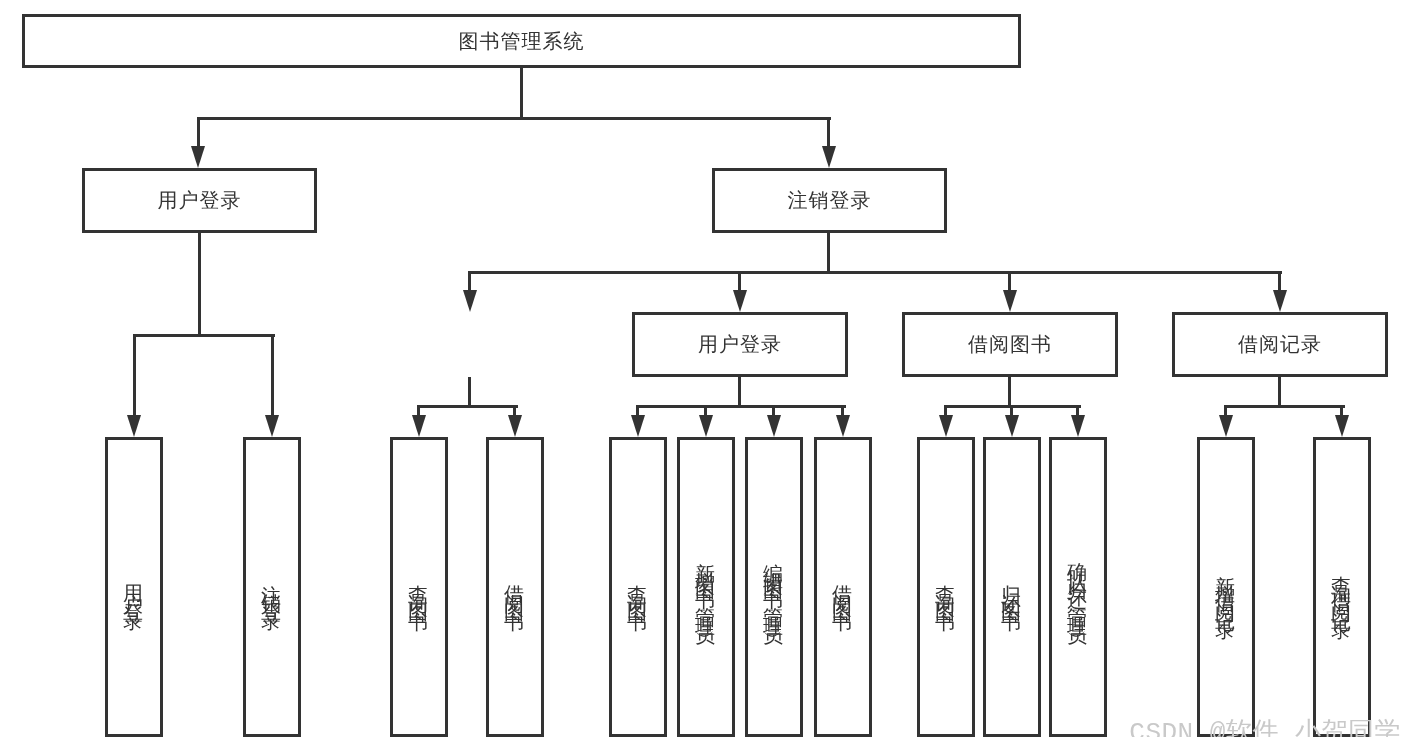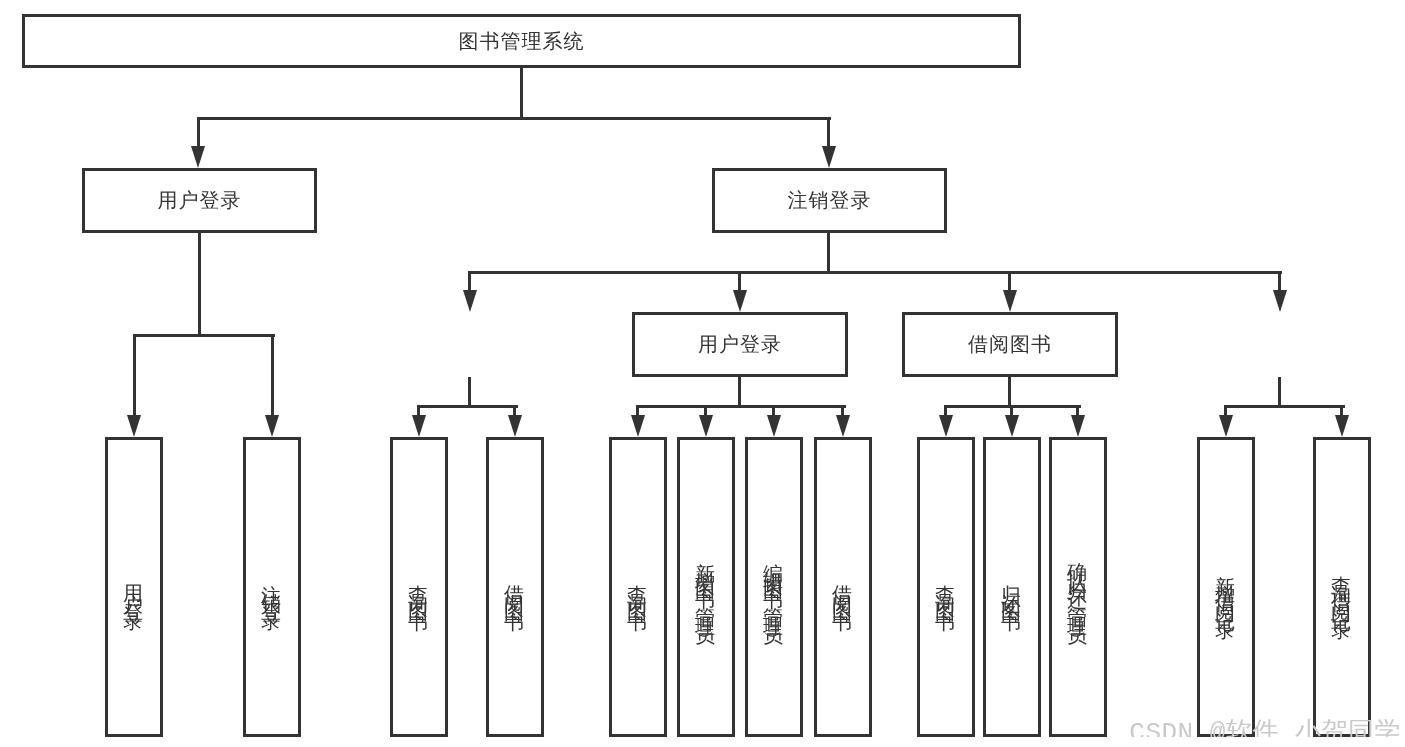--- a/index.html
+++ b/index.html
@@ -42,20 +42,21 @@
 
   <div class="box" style="left:82px;top:168px;width:235px;height:65px">用户登录</div>
 
   <div class="box" style="left:712px;top:168px;width:235px;height:65px">注销登录</div>
 
 
   <div class="box" style="left:632px;top:312px;width:216px;height:65px">用户登录</div>
 
   <div class="box" style="left:902px;top:312px;width:216px;height:65px">借阅图书</div>
 
+  <div class="box" style="left:1172px;top:312px;width:216px;height:65px">借阅记录</div>
 
   <div class="box vbox" style="left:105px;top:437px;width:58px;height:300px">用户登录</div>
   <div class="box vbox" style="left:243px;top:437px;width:58px;height:300px">注销登录</div>
 
   <div class="box vbox" style="left:390px;top:437px;width:58px;height:300px">查询图书</div>
   <div class="box vbox" style="left:486px;top:437px;width:58px;height:300px">借阅图书</div>
 
   <div class="box vbox" style="left:609px;top:437px;width:58px;height:300px">查询图书</div>
   <div class="box vbox" style="left:677px;top:437px;width:58px;height:300px">新增图书（管理员）</div>
   <div class="box vbox" style="left:745px;top:437px;width:58px;height:300px">编辑图书（管理员）</div>

